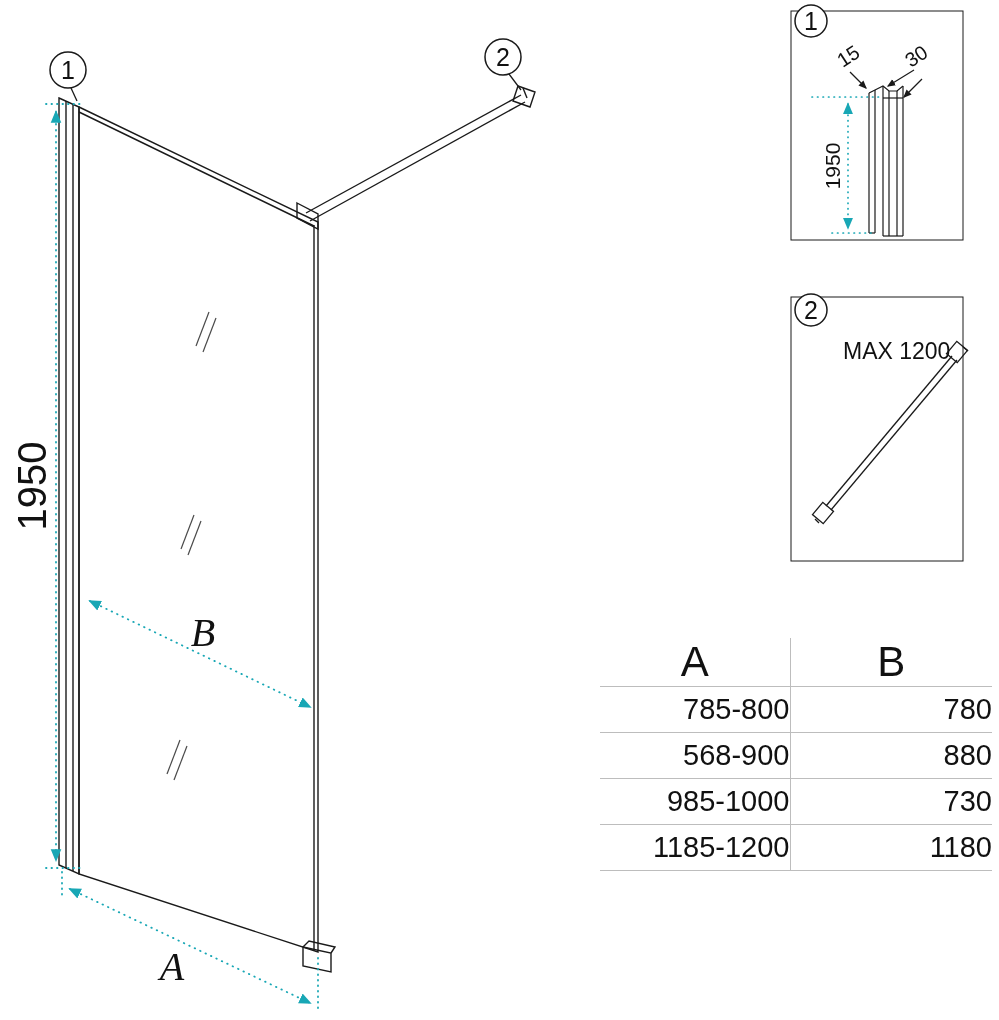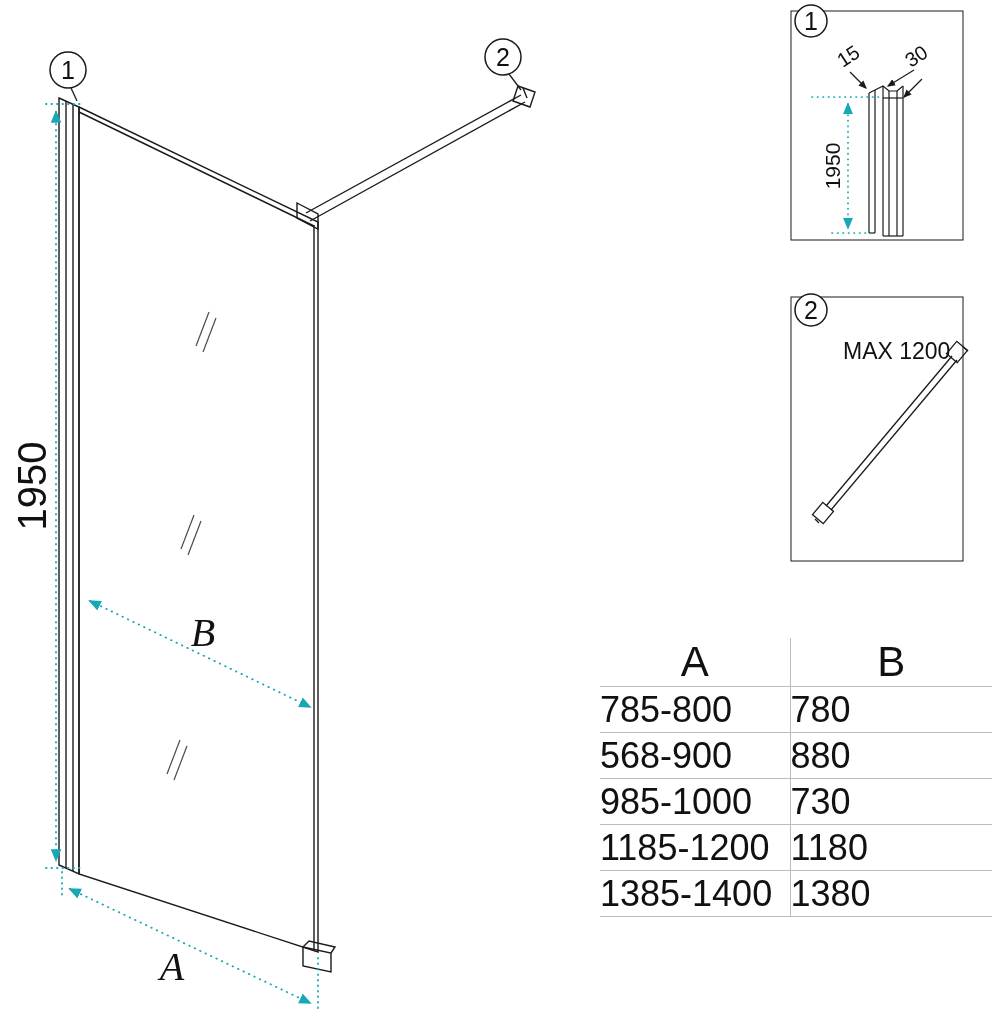--- a/index.html
+++ b/index.html
@@ -17,21 +17,21 @@
   .dim-num-sm  { font-size:21px; fill:#111; text-anchor:middle; font-family:"Liberation Sans",sans-serif; }
   .tick        { font-size:20px; fill:#111; text-anchor:middle; font-family:"Liberation Sans",sans-serif; }
   .dim-letter  { font-size:40px; font-style:italic; fill:#111; text-anchor:middle;
                  font-family:"Liberation Serif", serif; }
   .max-label   { font-size:23px; fill:#111; font-family:"Liberation Sans",sans-serif; }
 
   
   .size-table { position:absolute; left:600px; top:638px; width:392px; }
   .size-table table { border-collapse:collapse; width:100%; color:#111; table-layout:fixed; }
   .size-table th { font-size:42px; font-weight:normal; height:47px; text-align:center; }
-  .size-table td { font-size:36px; height:46px; text-align:left; }
+  .size-table td { font-size:29px; height:46px; text-align:right; }
   .size-table th, .size-table td { border-bottom:1px solid #bdbdbd; }
   .size-table th:first-child, .size-table td:first-child { border-right:1px solid #bdbdbd; width:190px; }
 </style>
 </head>
 <body>
 
 <div class="page">
 
   <svg class="art" width="999" height="1020" viewBox="0 0 999 1020">
     <defs>
@@ -179,21 +179,17 @@
           <td>880</td>
         </tr>
         <tr>
           <td>985-1000</td>
           <td>730</td>
         </tr>
         <tr>
           <td>1185-1200</td>
           <td>1180</td>
         </tr>
-        <tr>
-          <td>1385-1400</td>
-          <td>1380</td>
-        </tr>
       </tbody>
     </table>
   </div>
 
 </div>
 
 </body></html>

